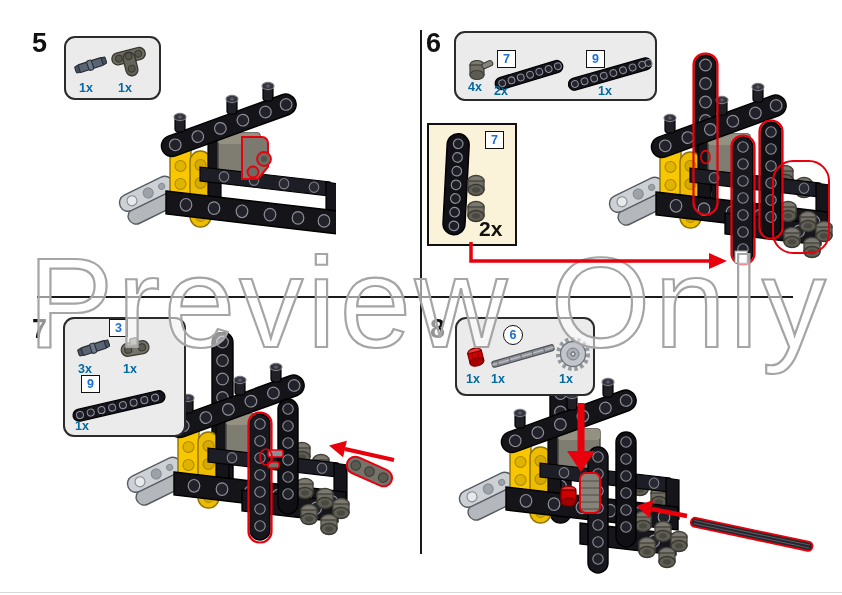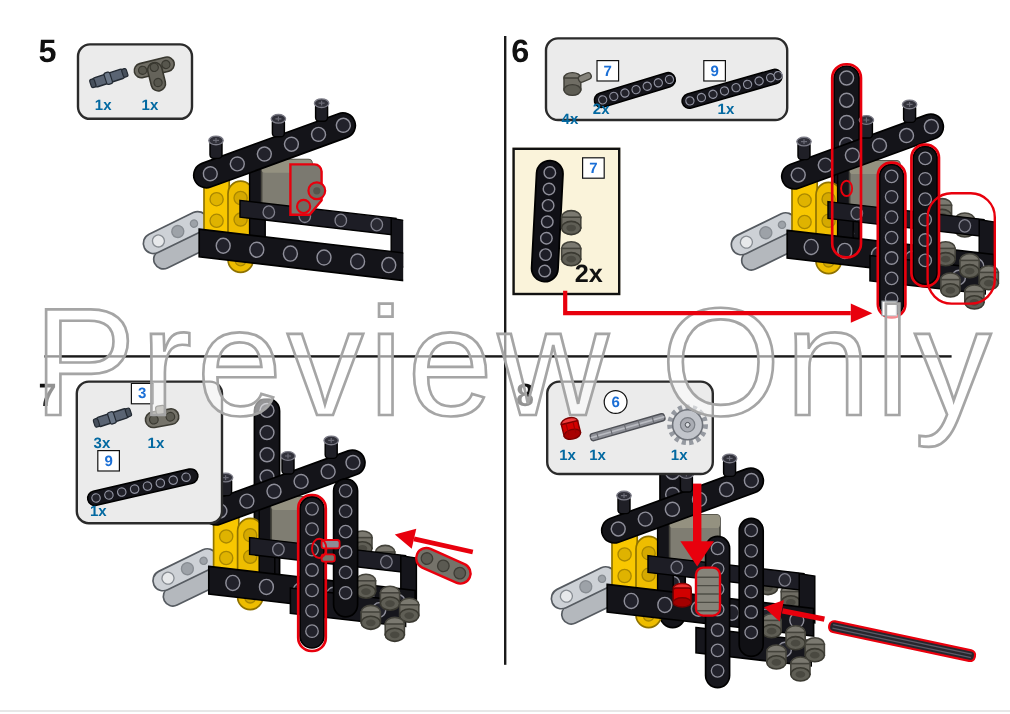--- a/index.html
+++ b/index.html
@@ -171,21 +171,21 @@
   <div class="step-num" style="left:426px;top:28px">6</div>
   <div class="parts-box" style="left:454px;top:31px;width:203px;height:70px">
     <svg class="icon" style="left:12px;top:24px" width="26" height="26" viewBox="0 0 26 26">
       <ellipse cx="9" cy="8" rx="7" ry="4.5" fill="#7b7970" stroke="#3f3e37" stroke-width="1.2"></ellipse>
       <rect x="2" y="8" width="14" height="10" fill="#6f6d64" stroke="#3f3e37" stroke-width="1.2"></rect>
       <ellipse cx="9" cy="18" rx="7" ry="4.5" fill="#5d5c53" stroke="#3f3e37" stroke-width="1.2"></ellipse>
       <g transform="rotate(-24 19 8)">
           <rect x="14" y="5" width="11" height="5.5" rx="2.5" fill="#84827a" stroke="#3f3e37" stroke-width="1.1"></rect>
         </g>
     </svg>
-    <div class="qty" style="left:12px;top:60px">4x</div>
+    <div class="qty" style="left:12px;top:48px">4x</div>
     <div class="plabel" style="left:41px;top:17px">7</div>
     <svg class="icon" style="left:34px;top:24px" width="78" height="36" viewBox="0 0 78 36">
       <g transform="rotate(-17 39 18)">
         <rect x="4" y="12" width="70" height="12" rx="6" fill="#15151b" stroke="#000" stroke-width="1.3"></rect>
         <circle cx="11" cy="18" r="3.4" fill="#23232b" stroke="#9092a0" stroke-width="1"></circle>
         <circle cx="20.7" cy="18" r="3.4" fill="#23232b" stroke="#9092a0" stroke-width="1"></circle>
         <circle cx="30.4" cy="18" r="3.4" fill="#23232b" stroke="#9092a0" stroke-width="1"></circle>
         <circle cx="40.1" cy="18" r="3.4" fill="#23232b" stroke="#9092a0" stroke-width="1"></circle>
         <circle cx="49.8" cy="18" r="3.4" fill="#23232b" stroke="#9092a0" stroke-width="1"></circle>
         <circle cx="59.5" cy="18" r="3.4" fill="#23232b" stroke="#9092a0" stroke-width="1"></circle>

